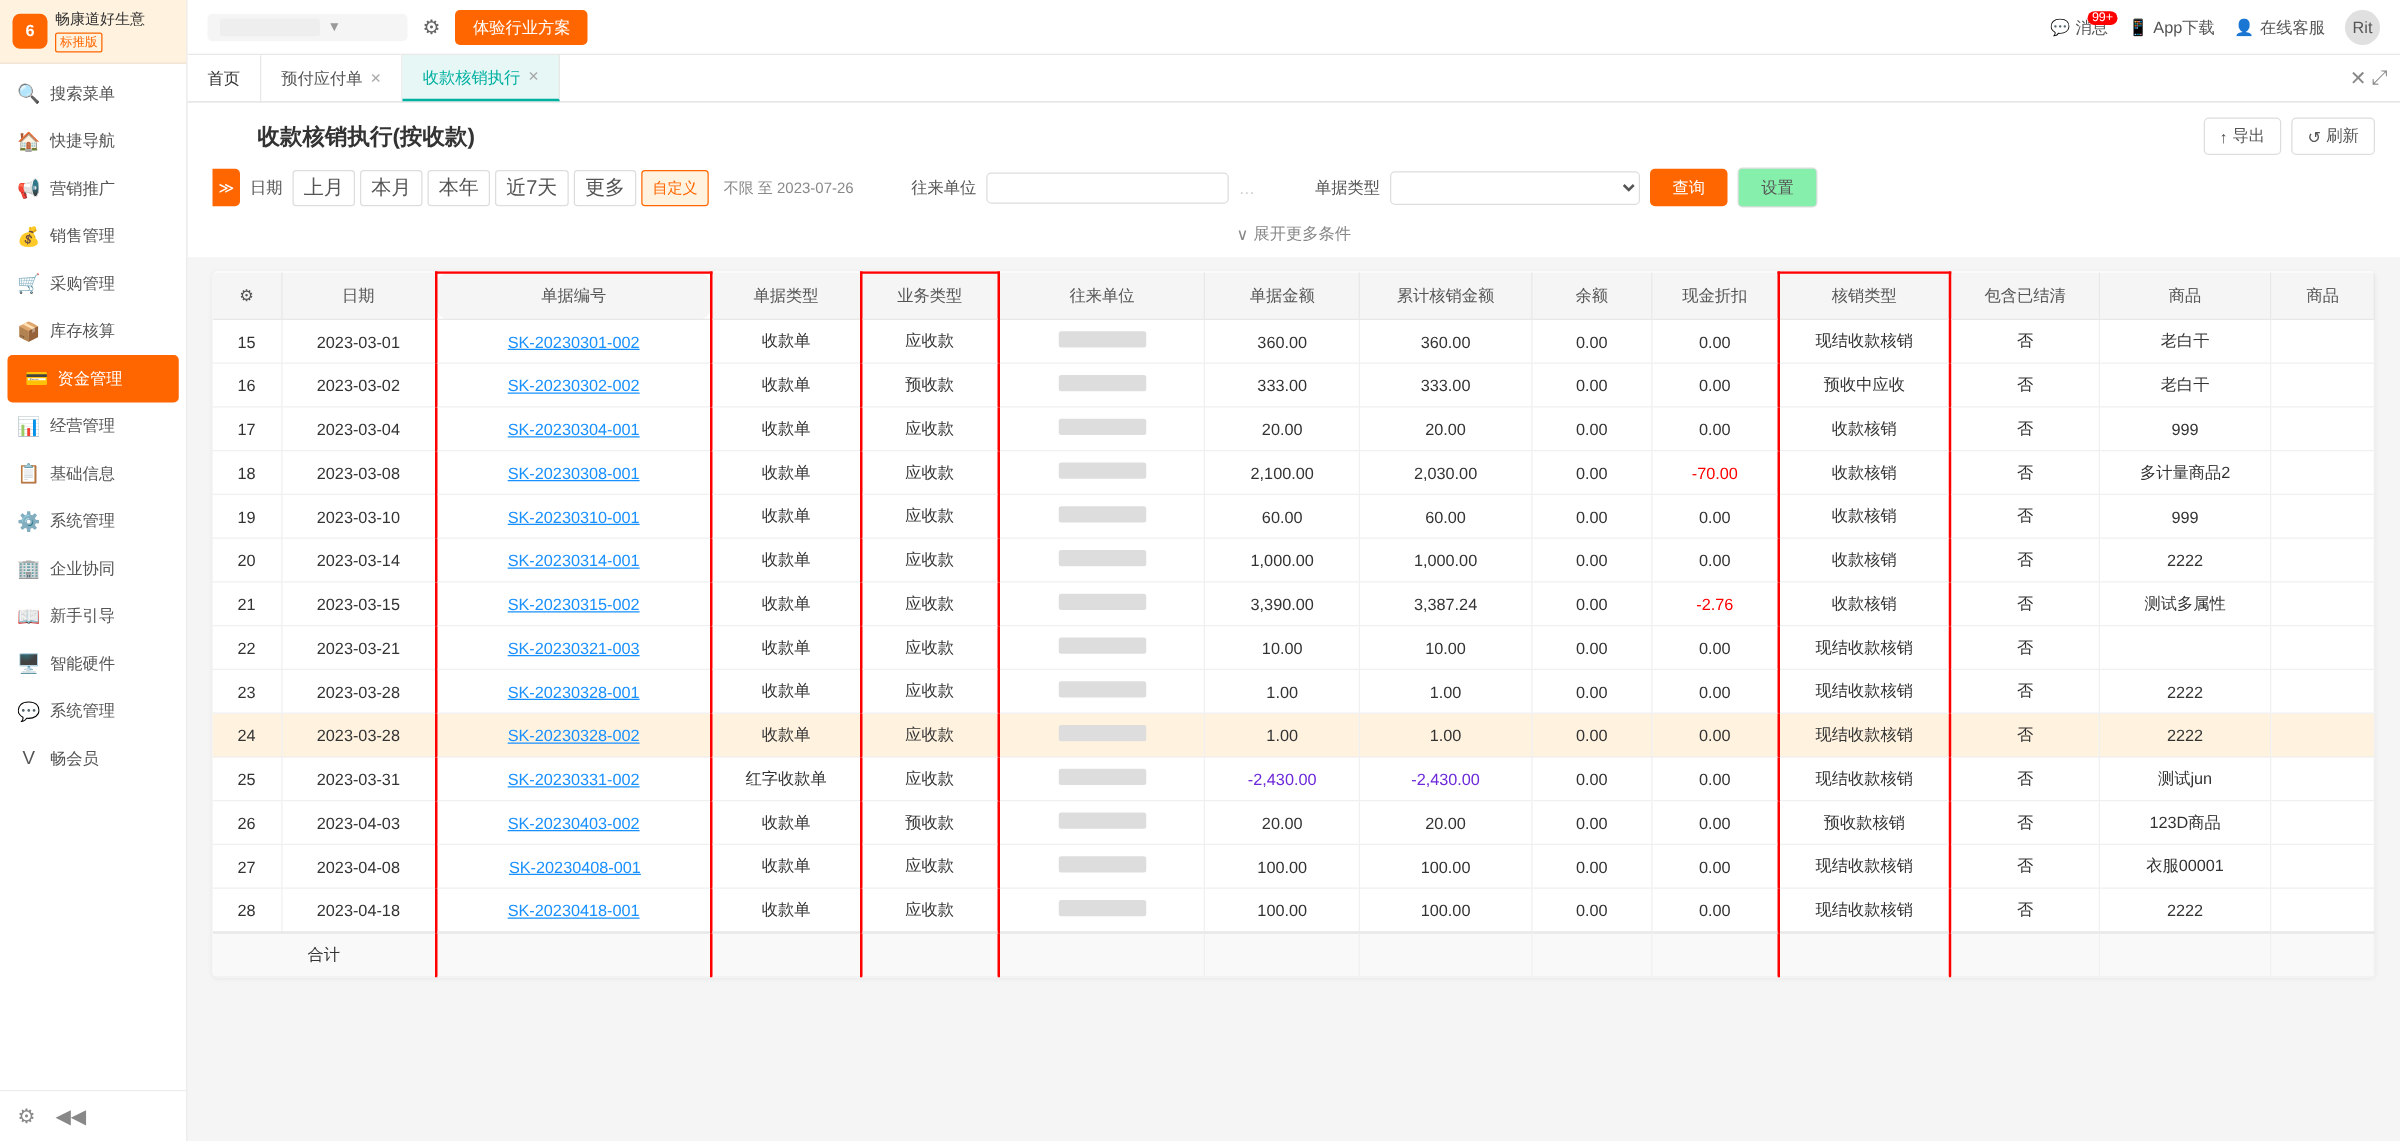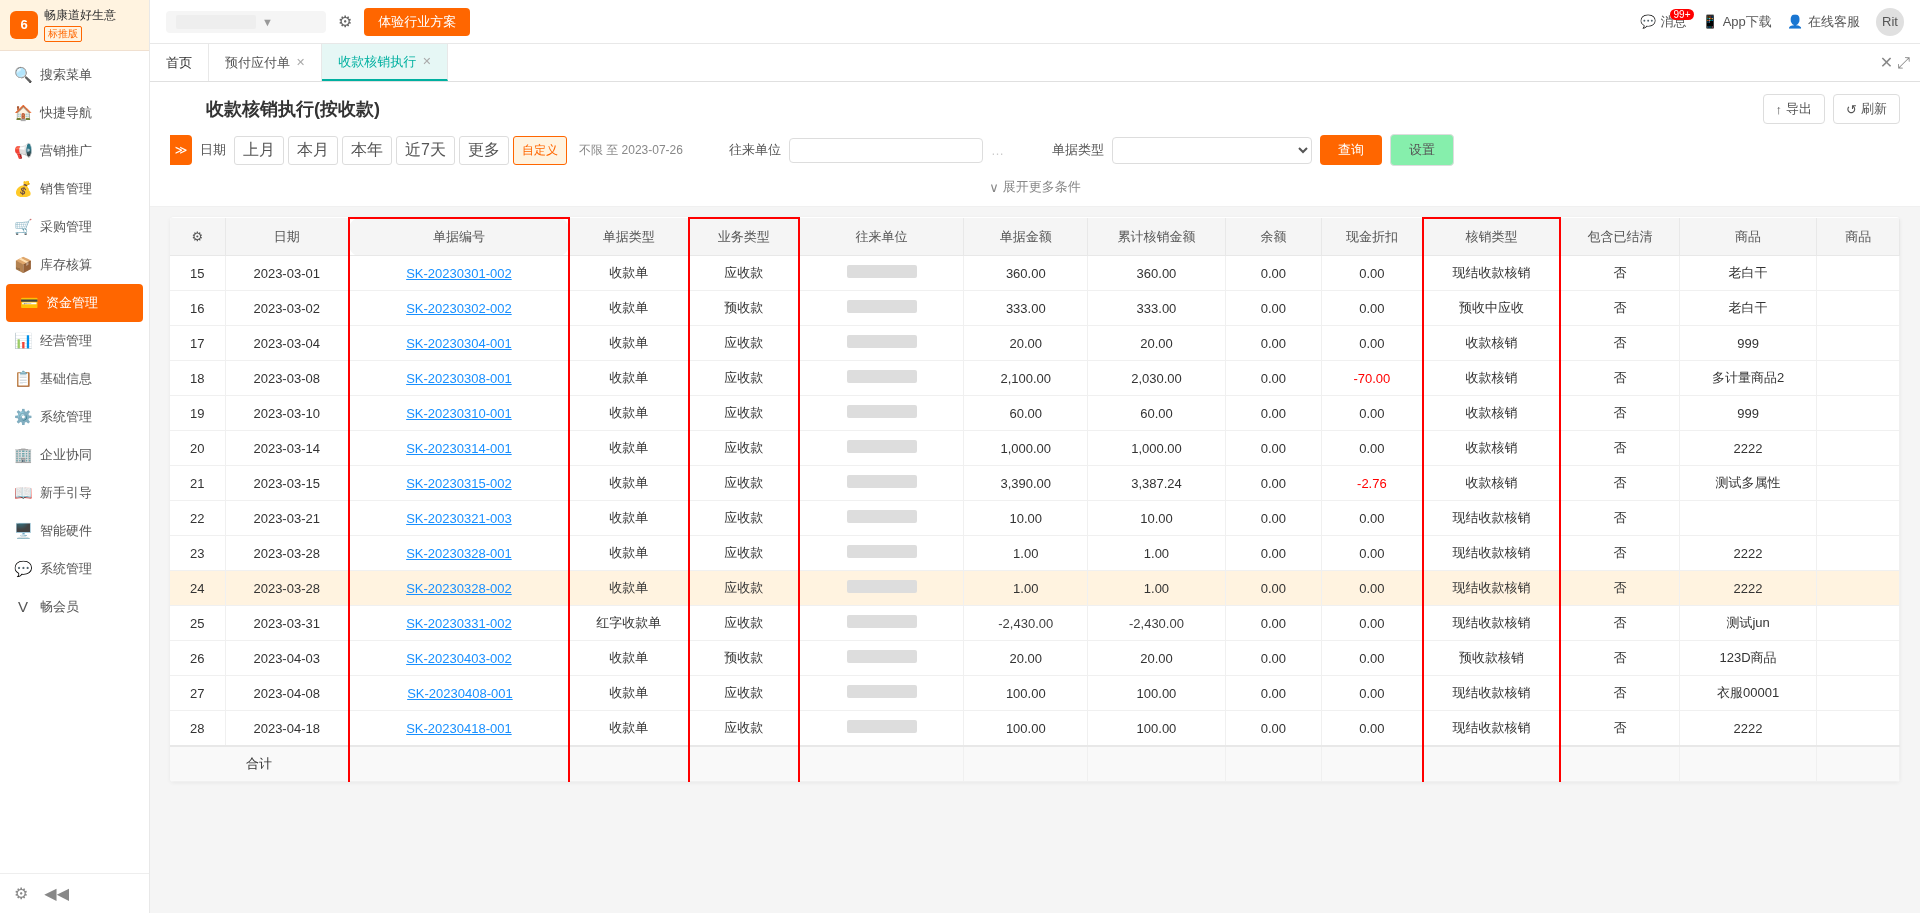--- a/index.html
+++ b/index.html
@@ -244,21 +244,21 @@
       padding: 8px 10px;
       text-align: center;
       border-bottom: 1px solid #f0f0f0;
       border-right: 1px solid #f0f0f0;
       color: #333;
       font-size: 13px;
       white-space: nowrap;
     }
     .data-table tr.highlighted td { background: #fff3e0; }
     .data-table .link-cell { color: #1890ff; cursor: pointer; text-decoration: underline; }
-    .data-table .red-cell { color: #404040; }
+    .data-table .red-cell { color: #6d28d9; }
     .data-table .neg-cell { color: #f00; }
     .data-table .footer-row td { background: #f9f9f9; font-weight: 500; border-top: 2px solid #e8e8e8; }
     .col-index { width: 40px; }
     .col-date { width: 90px; }
     .col-doc-no { width: 160px; }
     .col-doc-type { width: 80px; }
     .col-biz-type { width: 80px; }
     .col-partner { width: 120px; }
     .col-amount { width: 90px; }
     .col-cum-amount { width: 100px; }

